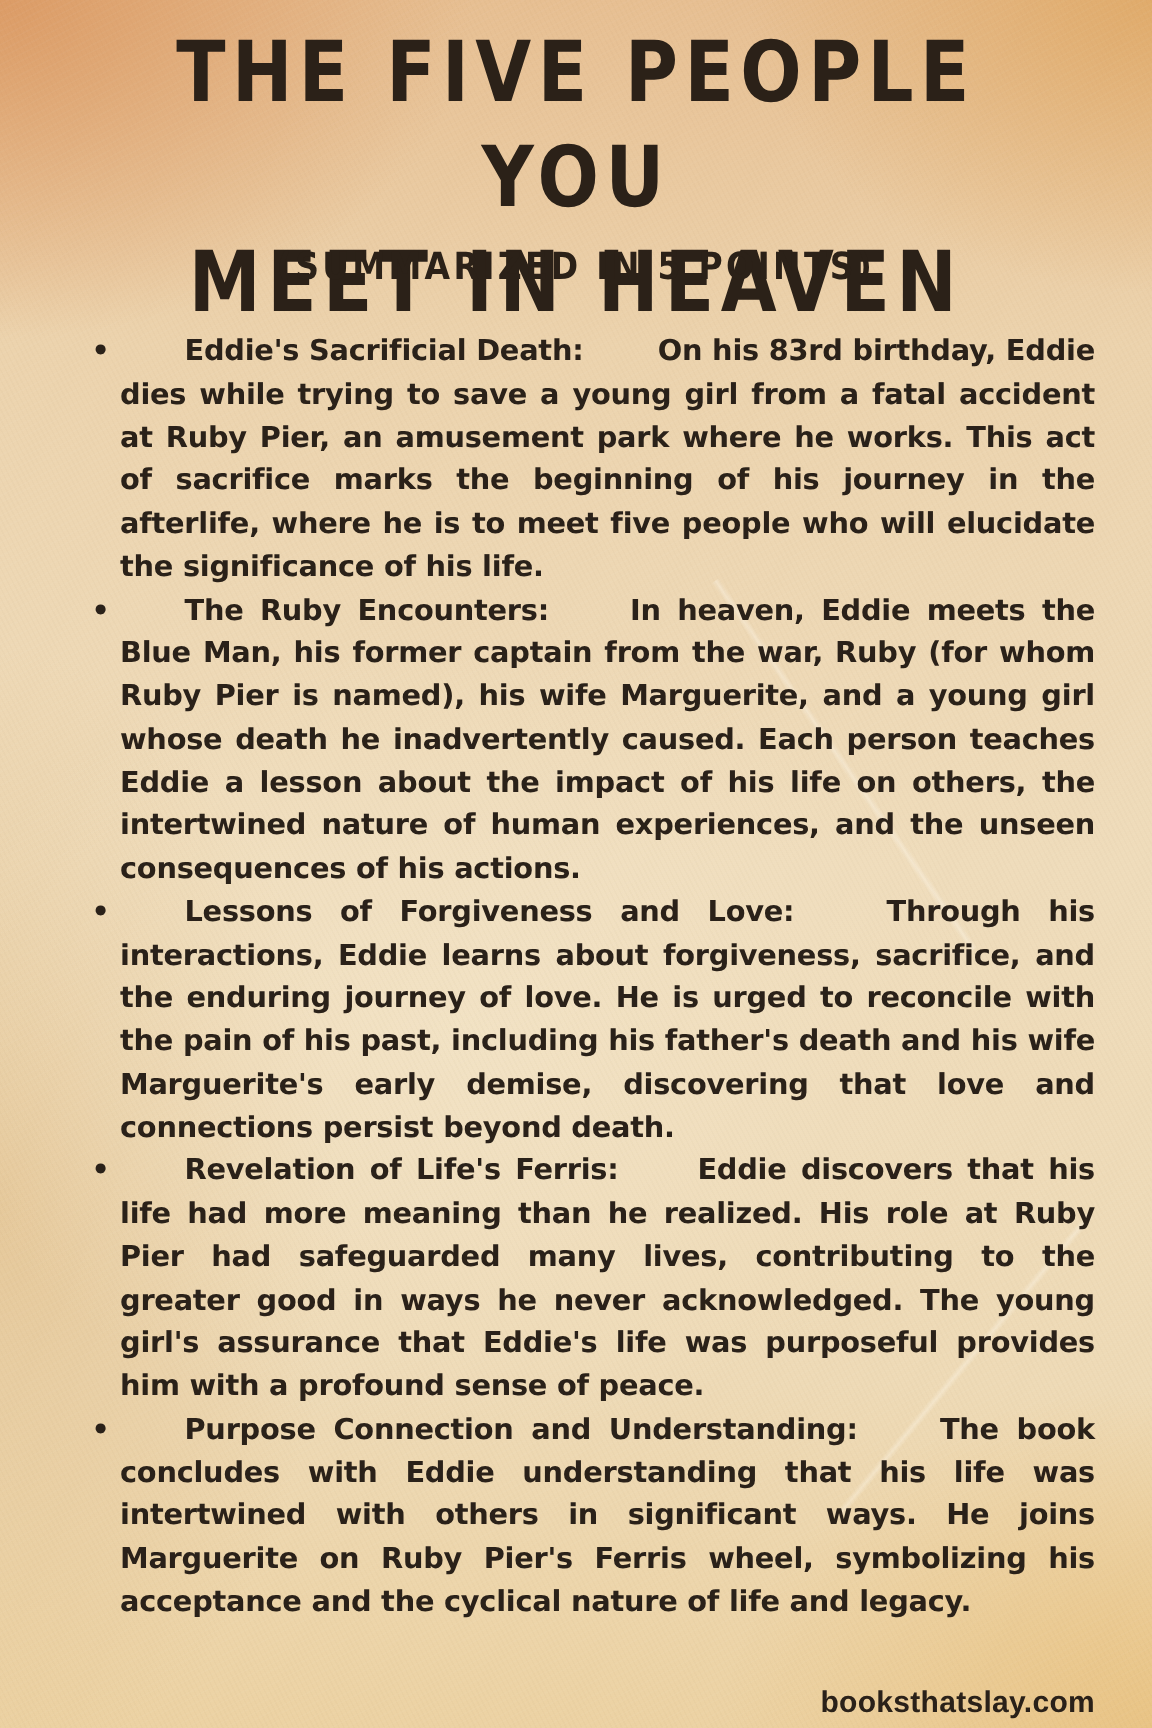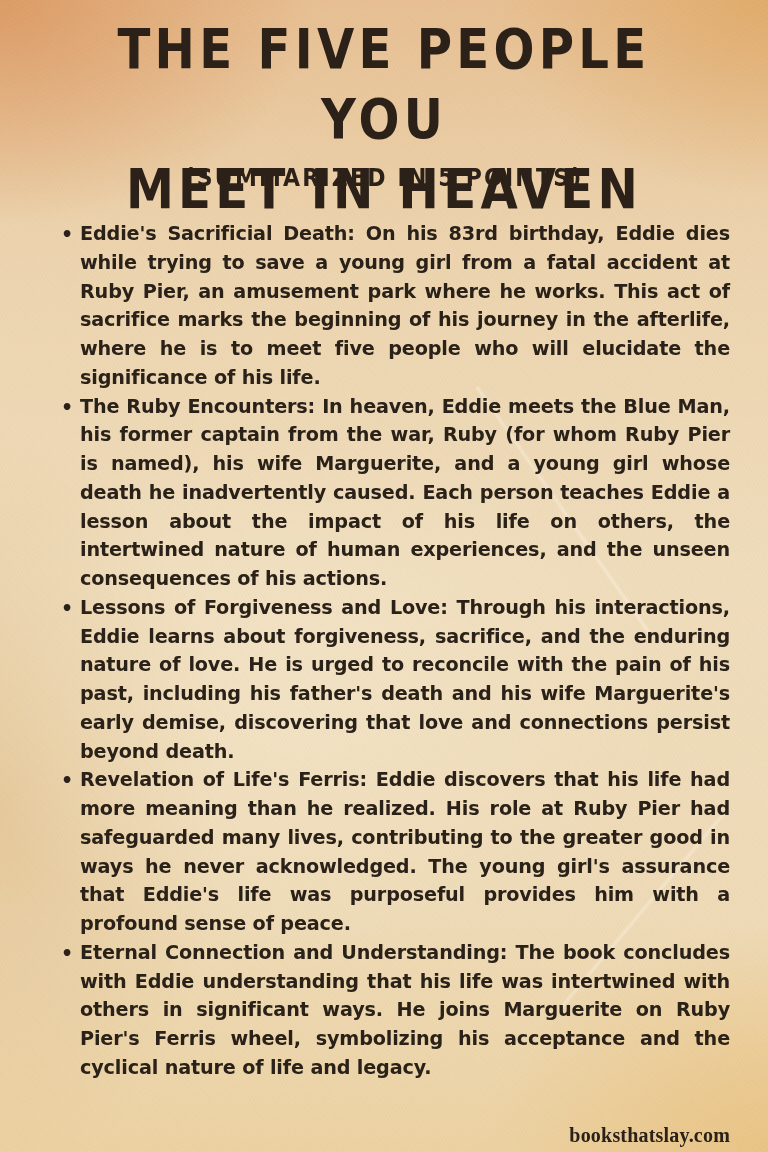--- a/index.html
+++ b/index.html
@@ -92,26 +92,27 @@
     }
     .point .bullet {
       position: absolute;
       left: -19px;
       top: 0;
       font-size: 19px;
       line-height: 28.75px;
     }
     .point-body {
       display: inline;
+      margin-left: 43px;
     }
     .footer {
       position: absolute;
       right: 38px;
       top: 1121px;
-      font-family: Liberation Serif, serif;
+      font-family: Liberation Sans, sans-serif;
       font-weight: bold;
       font-size: 20px;
       line-height: 28px;
       letter-spacing: 0.2px;
       color: #2a2119;
     }
   </style>
 </head>
 <body>
 
@@ -133,27 +134,27 @@
     <span class="point-body">On his 83rd birthday, Eddie dies while trying to save a young girl from a fatal accident at Ruby Pier, an amusement park where he works. This act of sacrifice marks the beginning of his journey in the afterlife, where he is to meet five people who will elucidate the significance of his life.</span>
   </li>
   <li class="point">
     <span class="bullet">•</span>
     <span class="point-body">The Ruby Encounters:</span>
     <span class="point-body">In heaven, Eddie meets the Blue Man, his former captain from the war, Ruby (for whom Ruby Pier is named), his wife Marguerite, and a young girl whose death he inadvertently caused. Each person teaches Eddie a lesson about the impact of his life on others, the intertwined nature of human experiences, and the unseen consequences of his actions.</span>
   </li>
   <li class="point">
     <span class="bullet">•</span>
     <span class="point-body">Lessons of Forgiveness and Love:</span>
-    <span class="point-body">Through his interactions, Eddie learns about forgiveness, sacrifice, and the enduring nature of love. He is urged to reconcile with the pain of his past, including his father's death and his wife Marguerite's early demise, discovering that love and connections persist beyond death.</span>
+    <span class="point-body">Through his interactions, Eddie learns about forgiveness, sacrifice, and the enduring journey of love. He is urged to reconcile with the pain of his past, including his father's death and his wife Marguerite's early demise, discovering that love and connections persist beyond death.</span>
   </li>
   <li class="point">
     <span class="bullet">•</span>
     <span class="point-body">Revelation of Life's Ferris:</span>
     <span class="point-body">Eddie discovers that his life had more meaning than he realized. His role at Ruby Pier had safeguarded many lives, contributing to the greater good in ways he never acknowledged. The young girl's assurance that Eddie's life was purposeful provides him with a profound sense of peace.</span>
   </li>
   <li class="point">
     <span class="bullet">•</span>
-    <span class="point-body">Eternal Connection and Understanding:</span>
+    <span class="point-body">Purpose Connection and Understanding:</span>
     <span class="point-body">The book concludes with Eddie understanding that his life was intertwined with others in significant ways. He joins Marguerite on Ruby Pier's Ferris wheel, symbolizing his acceptance and the cyclical nature of life and legacy.</span>
   </li>
 </ul>
 
 <div class="footer">booksthatslay.com</div>
 
 </body></html>

